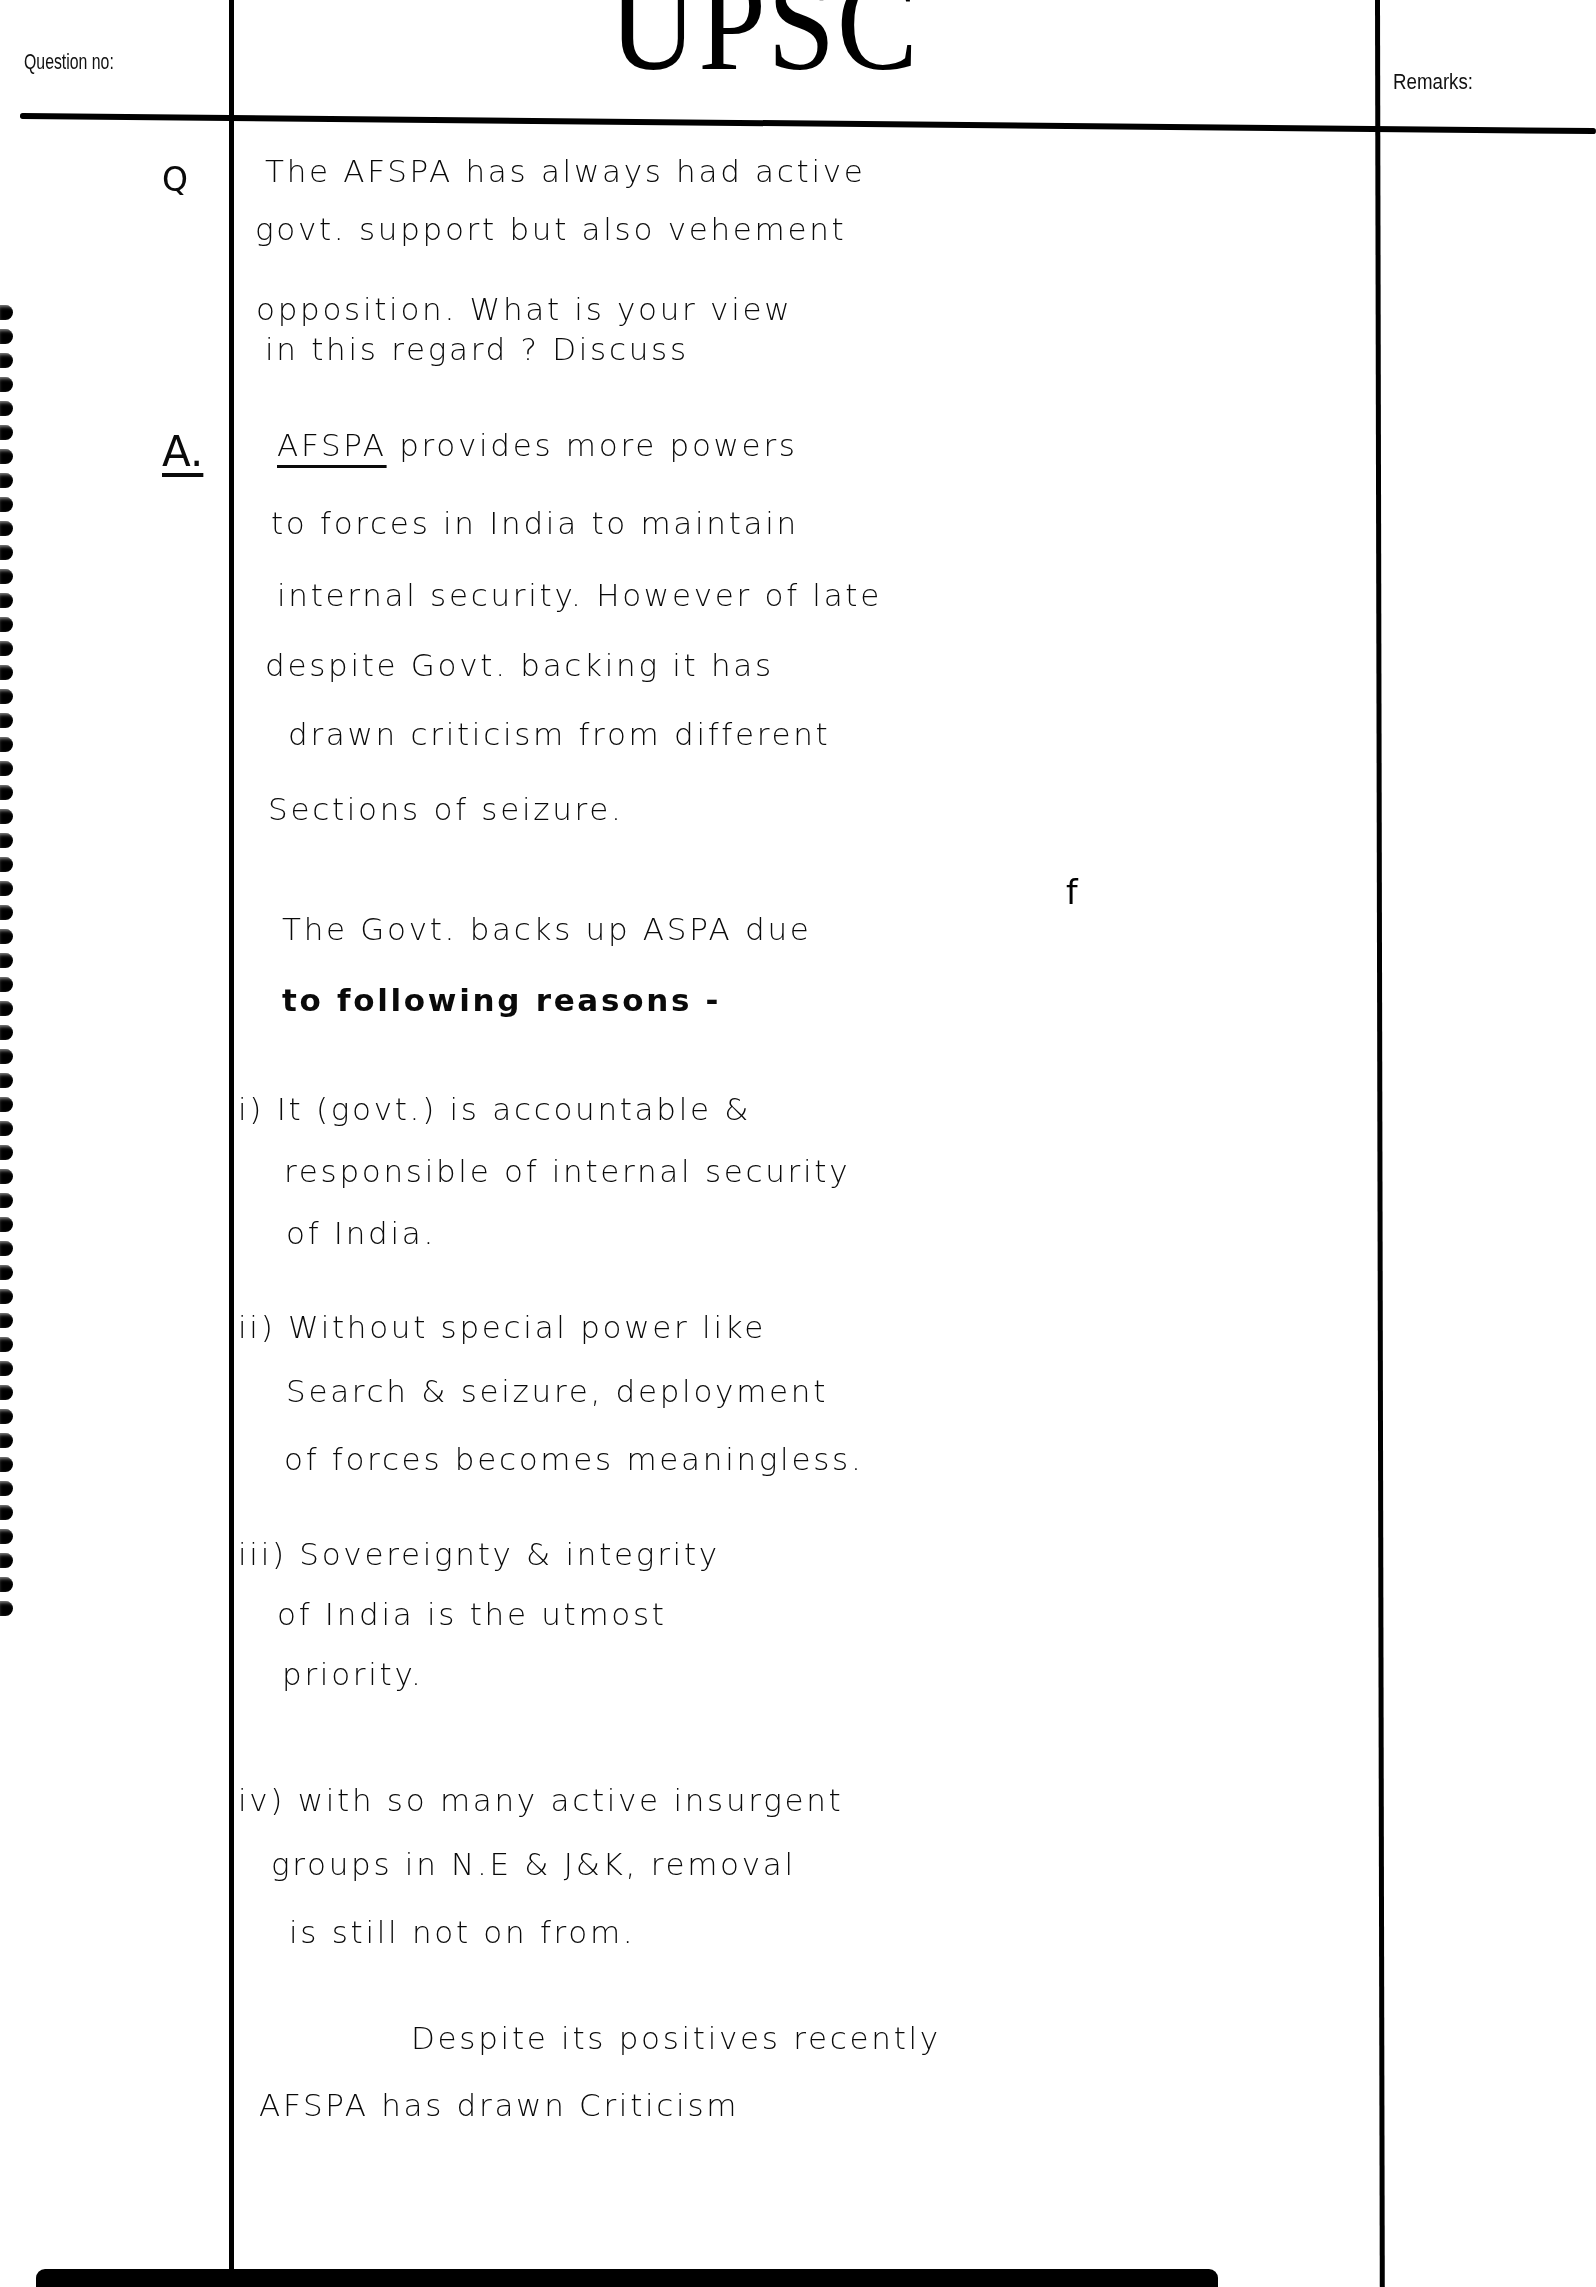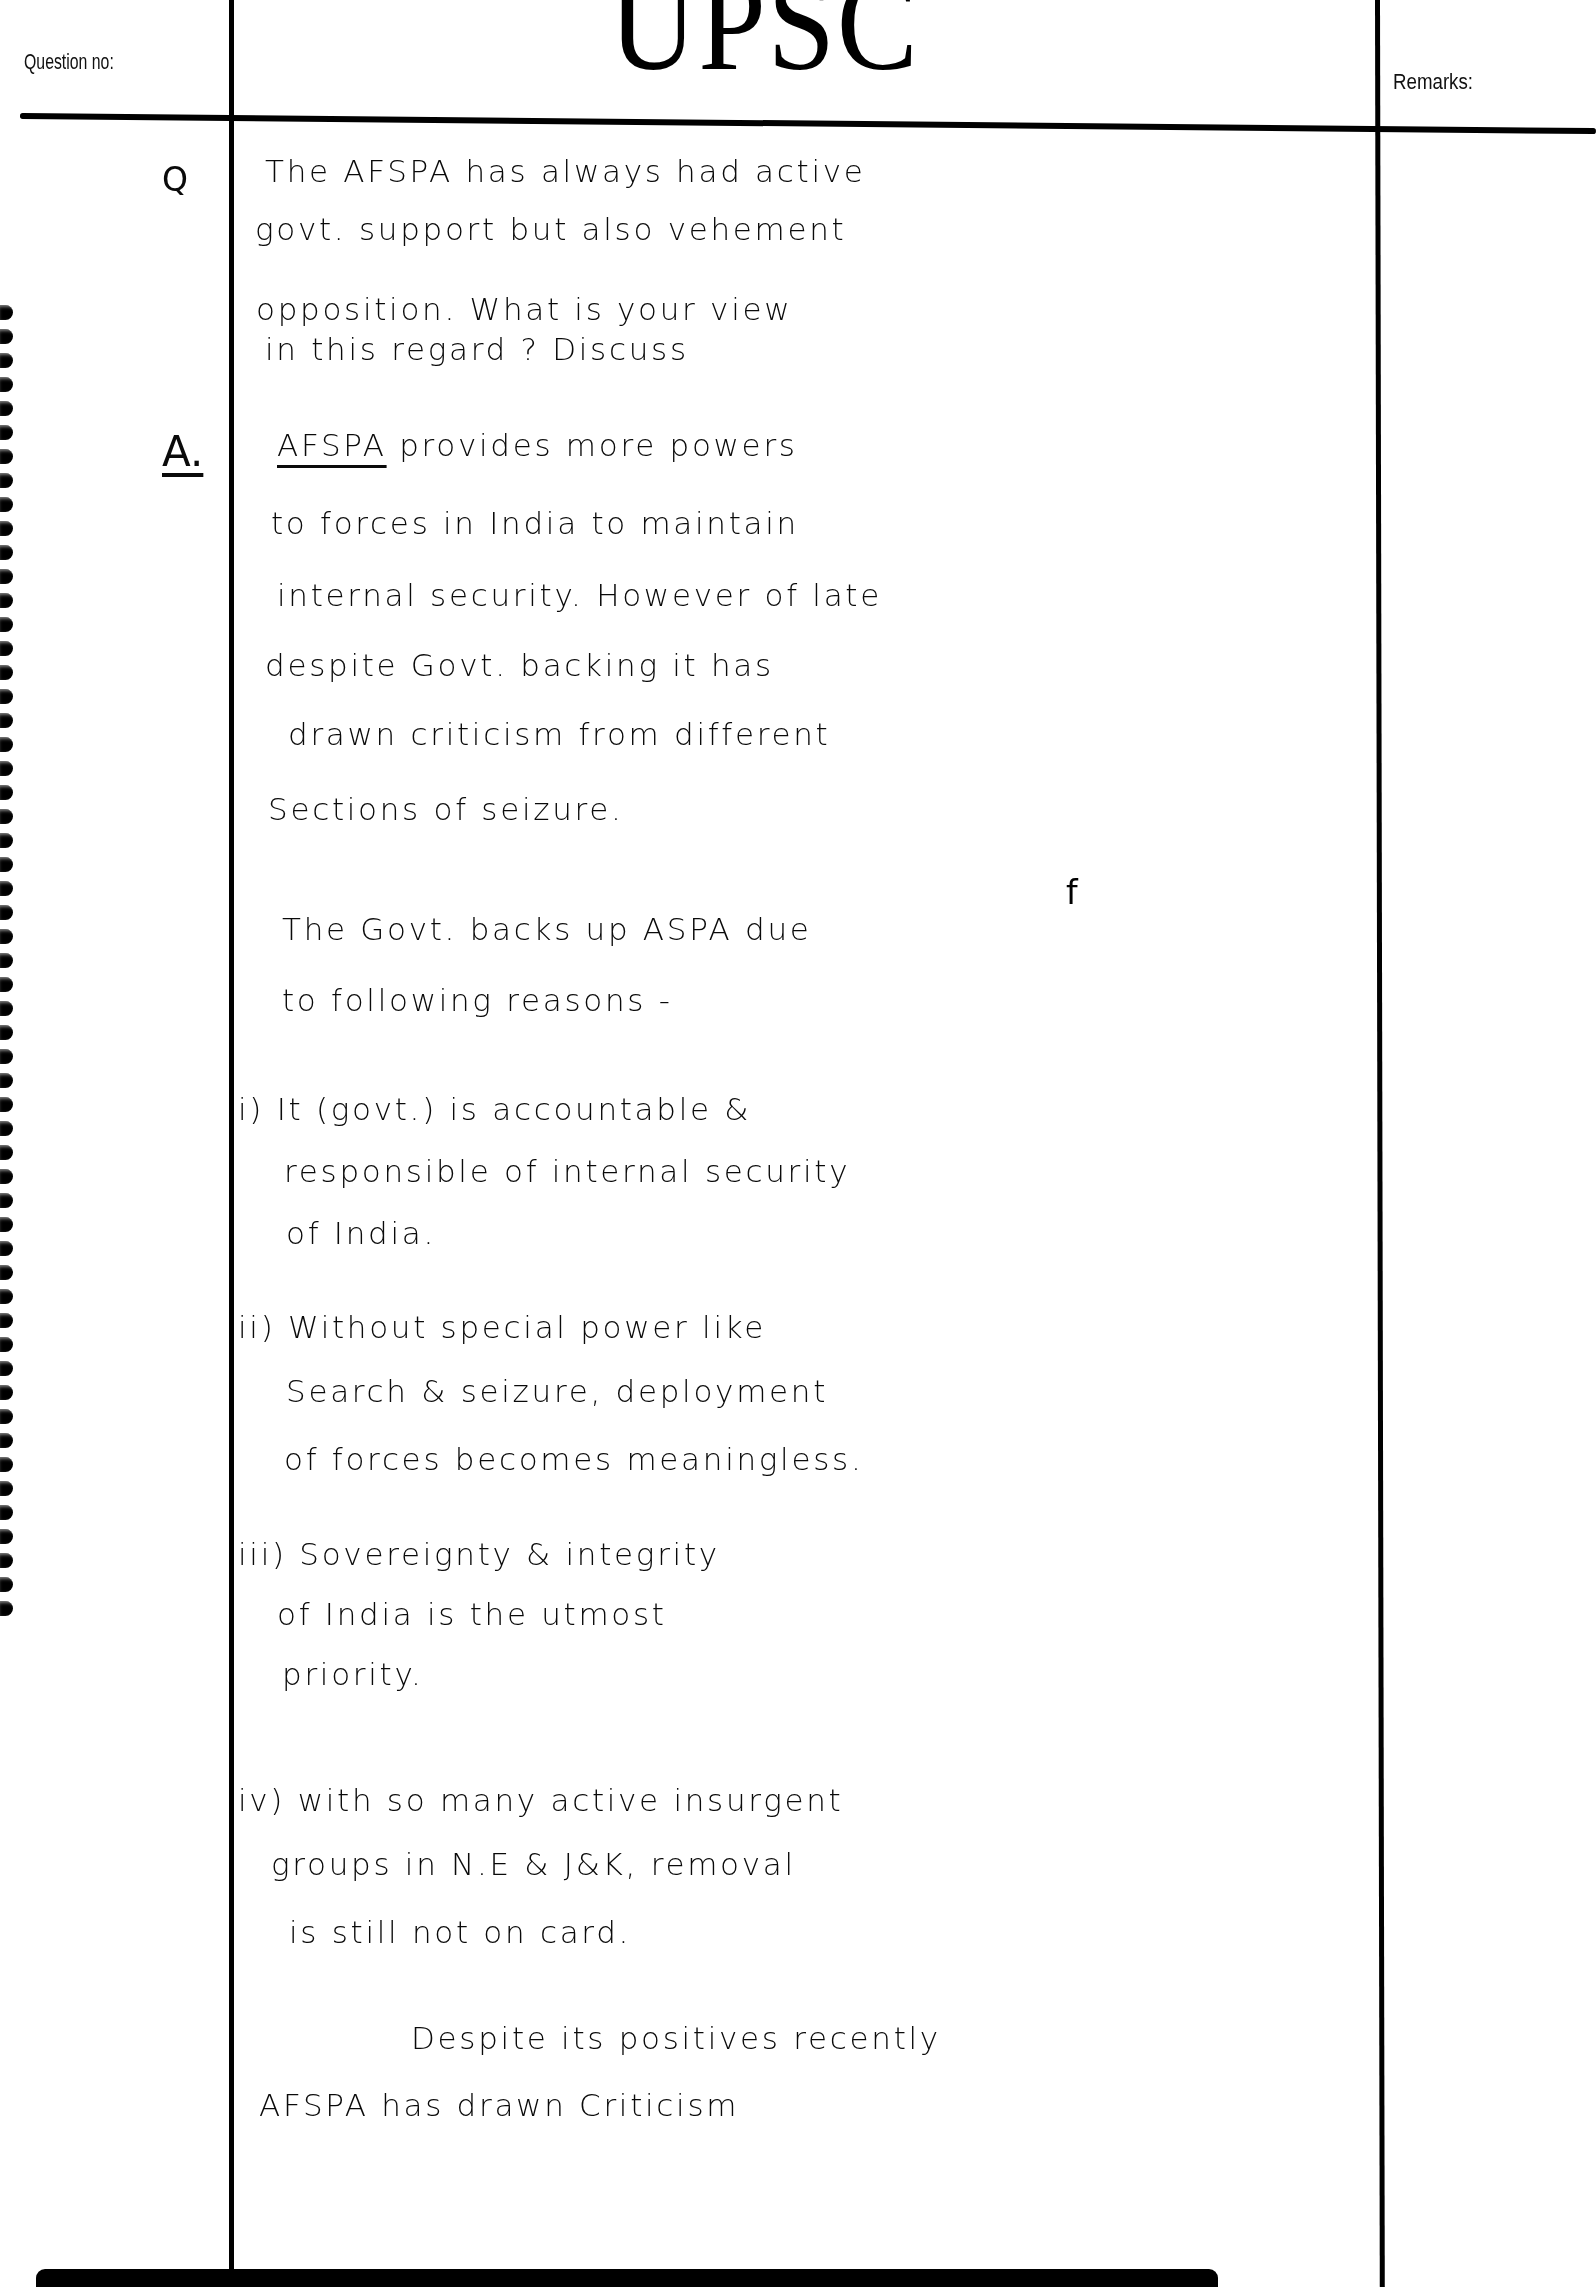--- a/index.html
+++ b/index.html
@@ -118,35 +118,35 @@
   <div class="marker marker-a">A.</div>
   <div class="hand" style="left:277px; top:427px;"><span class="underline-word">AFSPA</span><span> provides more powers</span></div>
   <div class="hand" style="left:271px; top:505px;">to forces in India to maintain</div>
   <div class="hand" style="left:277px; top:577px;">internal security. However of late</div>
   <div class="hand" style="left:265px; top:647px;">despite Govt. backing it has</div>
   <div class="hand" style="left:264px; top:716px;margin-left:24px;">drawn criticism from different</div>
   <div class="hand" style="left:268px; top:791px;">Sections of seizure.</div>
 
   <div class="caret-f">f</div>
   <div class="hand" style="left:282px; top:911px;">The Govt. backs up ASPA due</div>
-  <div class="hand" style="left:282px; top:982px;">to following reasons -</div>
+  <div class="hand" style="left:282px; top:982px;font-weight:bold;">to following reasons -</div>
 
   <div class="hand" style="left:238px; top:1091px;"><span>i)</span> <span>It (govt.) is accountable &amp;</span></div>
   <div class="hand" style="left:284px; top:1153px;">responsible of internal security</div>
   <div class="hand" style="left:286px; top:1215px;">of India.</div>
 
   <div class="hand" style="left:238px; top:1309px;"><span>ii)</span> <span>Without special power like</span></div>
   <div class="hand" style="left:286px; top:1373px;text-align:right;">Search &amp; seizure, deployment</div>
   <div class="hand" style="left:284px; top:1441px;">of forces becomes meaningless.</div>
 
   <div class="hand" style="left:238px; top:1536px;"><span>iii)</span> <span>Sovereignty &amp; integrity</span></div>
   <div class="hand" style="left:277px; top:1596px;">of India is the utmost</div>
   <div class="hand" style="left:282px; top:1656px;">priority.</div>
 
   <div class="hand" style="left:238px; top:1782px;"><span>iv)</span> <span>with so many active insurgent</span></div>
   <div class="hand" style="left:271px; top:1846px;">groups in N.E &amp; J&amp;K, removal</div>
-  <div class="hand" style="left:289px; top:1914px;">is still not on card.</div>
+  <div class="hand" style="left:289px; top:1914px;">is still not on from.</div>
 
   <div class="hand" style="left:411px; top:2020px;">Despite its positives recently</div>
   <div class="hand" style="left:259px; top:2087px;">AFSPA has drawn Criticism</div>
 
 </div>
 
 
 </body></html>

